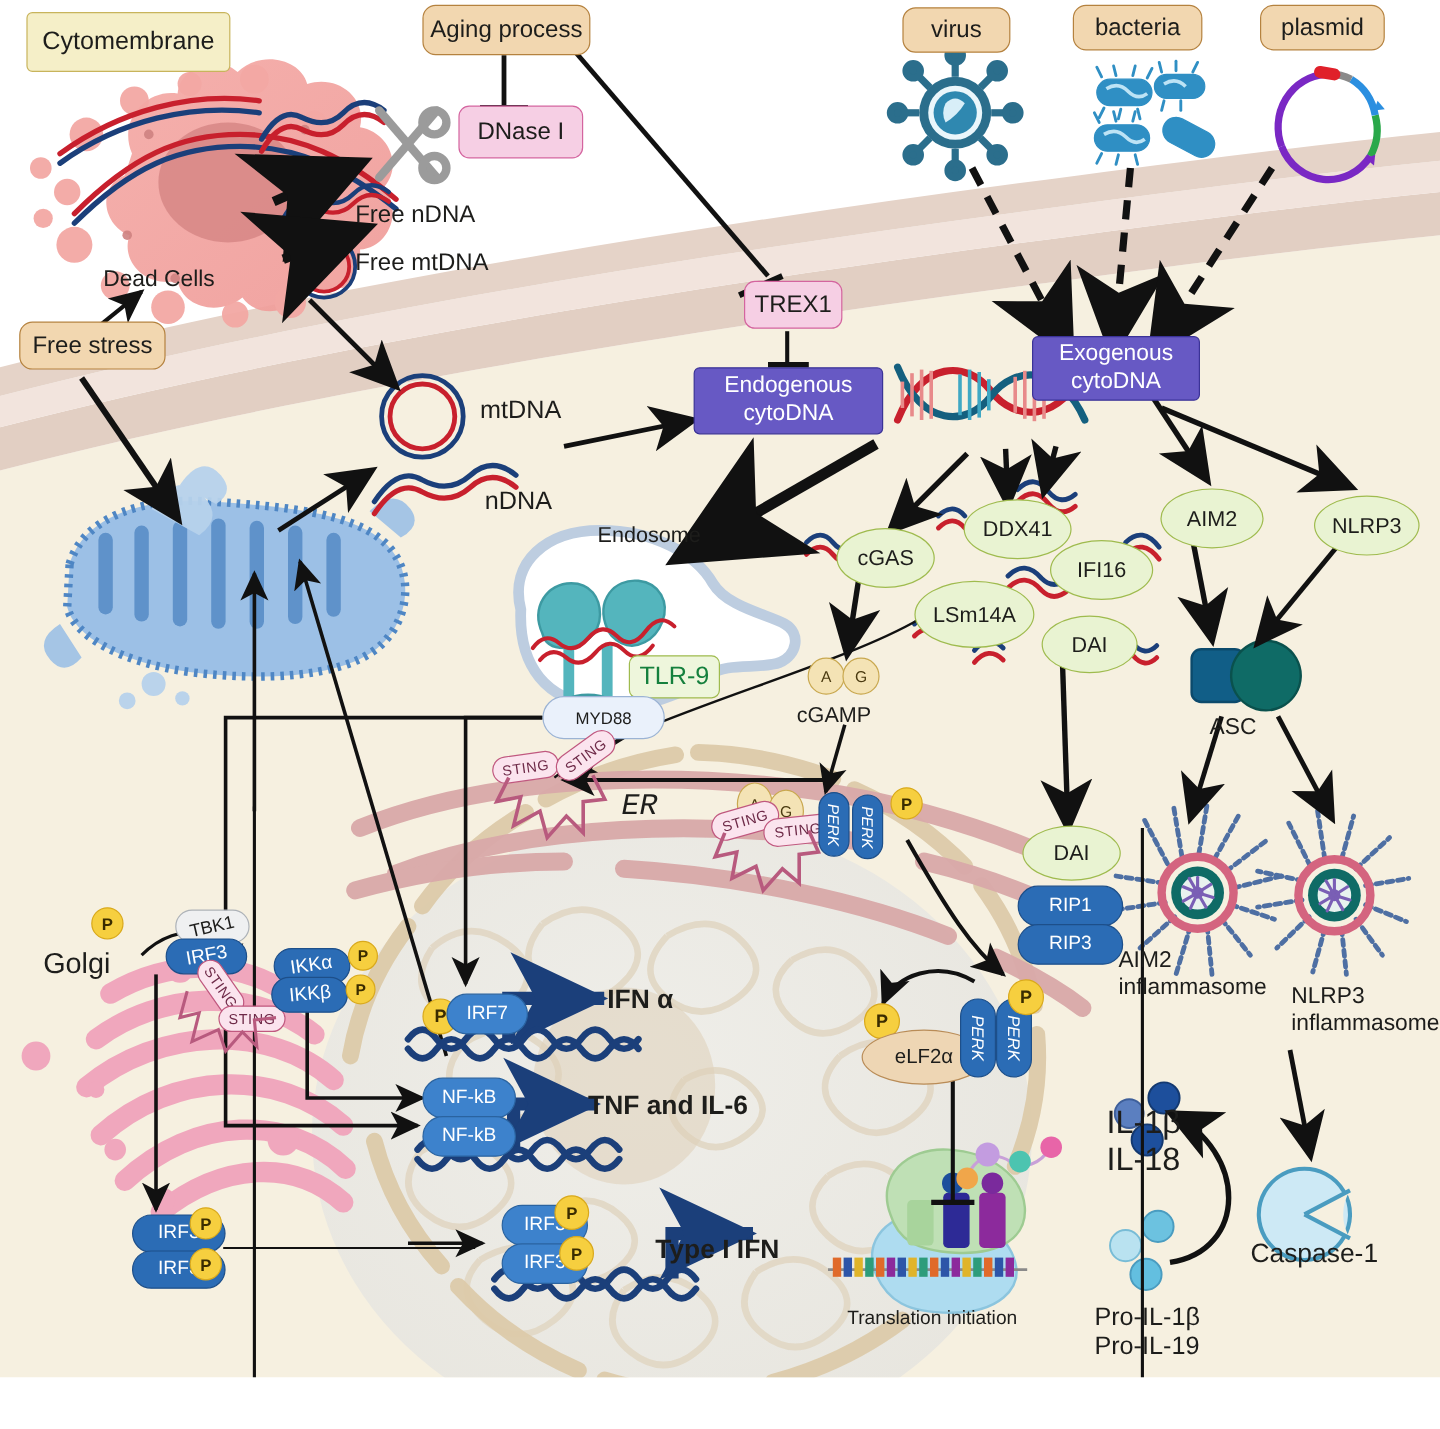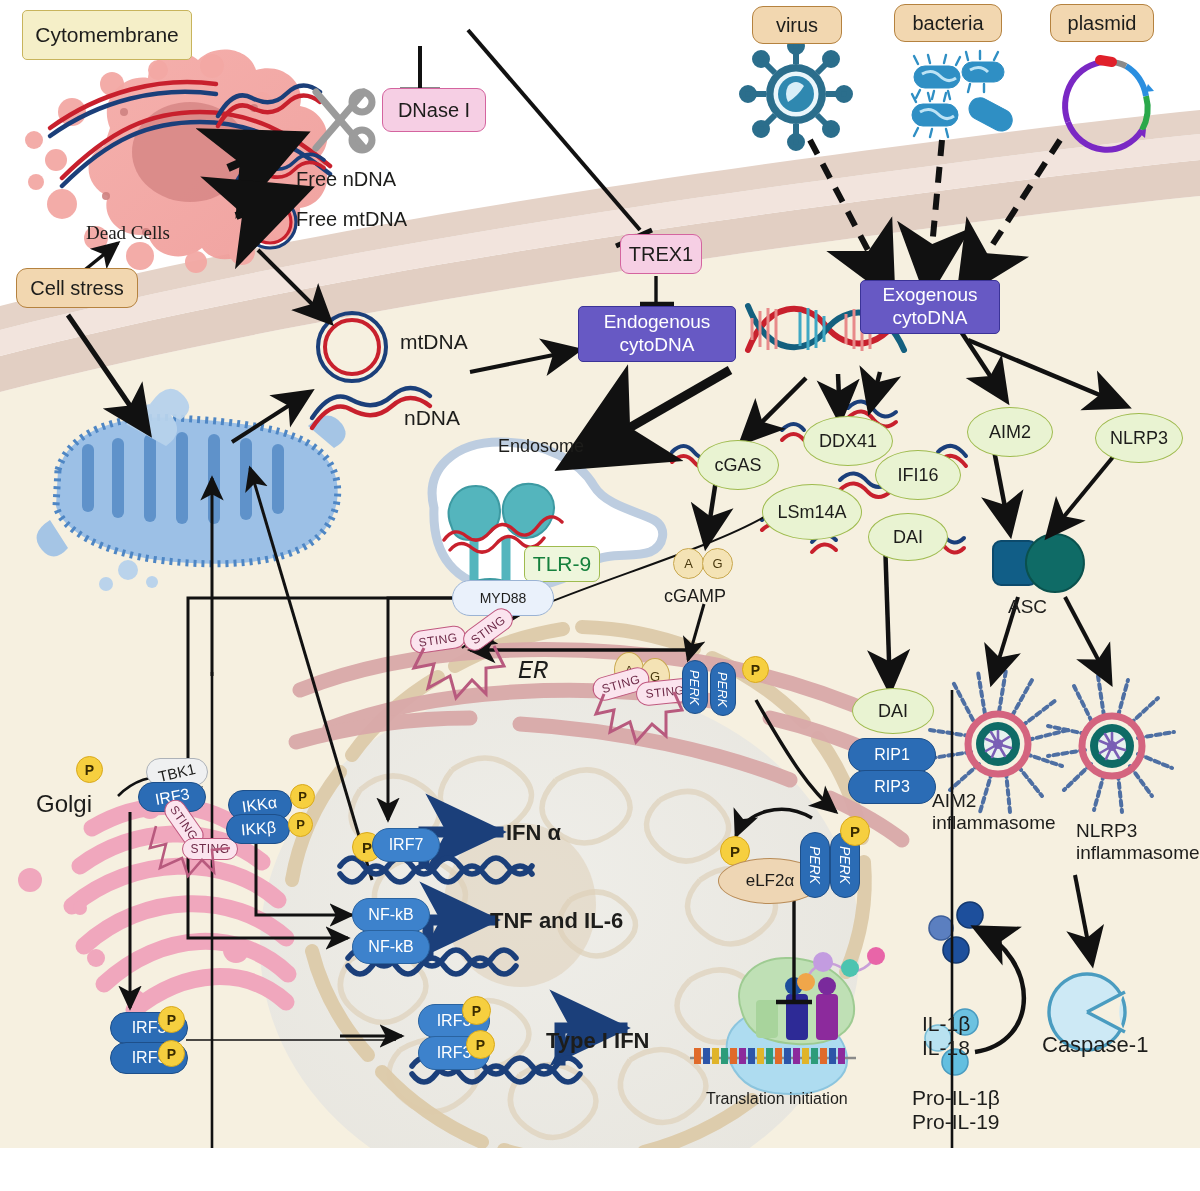--- a/index.html
+++ b/index.html
@@ -623,57 +623,58 @@
     <path d="M340,866 q12,-16 24,0 q12,16 24,0 q12,-16 24,0 q12,16 24,0 q12,-16 24,0 q12,16 24,0 q12,-16 24,0 q12,16 24,0"></path>
     <path d="M340,874 q12,16 24,0 q12,-16 24,0 q12,16 24,0 q12,-16 24,0 q12,16 24,0 q12,-16 24,0 q12,16 24,0 q12,-16 24,0"></path>
     <path d="M348,958 q12,-16 24,0 q12,16 24,0 q12,-16 24,0 q12,16 24,0 q12,-16 24,0 q12,16 24,0 q12,-16 24,0"></path>
     <path d="M348,966 q12,16 24,0 q12,-16 24,0 q12,16 24,0 q12,-16 24,0 q12,16 24,0 q12,-16 24,0 q12,16 24,0"></path>
     <path d="M412,1066 q12,-16 24,0 q12,16 24,0 q12,-16 24,0 q12,16 24,0 q12,-16 24,0 q12,16 24,0 q12,-16 24,0"></path>
     <path d="M412,1074 q12,16 24,0 q12,-16 24,0 q12,16 24,0 q12,-16 24,0 q12,16 24,0 q12,-16 24,0 q12,16 24,0"></path>
   </g>
 </svg>
 
 <div class="creambox" style="left:22px;top:10px;width:170px;height:50px;">Cytomembrane</div>
-<div class="tag" style="left:16px;top:268px;width:122px;height:40px;">Cell stress</div>
+<div class="tag" style="left:352px;top:4px;width:140px;height:42px;">Aging process</div>
+<div class="tag" style="left:16px;top:268px;width:122px;height:40px;">Free stress</div>
 <div class="tag" style="left:752px;top:6px;width:90px;height:38px;">virus</div>
 <div class="tag" style="left:894px;top:4px;width:108px;height:38px;">bacteria</div>
 <div class="tag" style="left:1050px;top:4px;width:104px;height:38px;">plasmid</div>
 
 <div class="pinkbox" style="left:382px;top:88px;width:104px;height:44px;">DNase I</div>
 <div class="pinkbox" style="left:620px;top:234px;width:82px;height:40px;">TREX1</div>
 
 <div class="purplebox" style="left:578px;top:306px;width:158px;height:56px;white-space:pre-line;">Endogenous
 cytoDNA</div>
 <div class="purplebox" style="left:860px;top:280px;width:140px;height:54px;white-space:pre-line;">Exogenous
 cytoDNA</div>
 
 
 <div class="greenbox" style="left:524px;top:546px;width:76px;height:36px;">TLR-9</div>
 
 <span class="lbl" style="left:296px;top:168px;font-size:20px;">Free nDNA</span>
 <span class="lbl" style="left:296px;top:208px;font-size:20px;">Free mtDNA</span>
-<span class="lbl" style="left:86px;top:222px;font-size:19px;font-family:Liberation Serif, serif;">Dead Cells</span>
+<span class="lbl" style="left:86px;top:222px;font-size:19px;">Dead Cells</span>
 <span class="lbl" style="left:400px;top:330px;font-size:21px;">mtDNA</span>
 <span class="lbl" style="left:404px;top:406px;font-size:21px;">nDNA</span>
 <span class="lbl" style="left:498px;top:436px;font-size:18px;">Endosome</span>
 <span class="lbl" style="left:518px;top:658px;font-size:25px;font-style:italic;font-family:Liberation Mono, monospace;">ER</span>
 <span class="lbl" style="left:36px;top:790px;font-size:24px;">Golgi</span>
 <span class="lbl" style="left:664px;top:586px;font-size:18px;">cGAMP</span>
 <span class="lbl" style="left:1008px;top:596px;font-size:19px;">ASC</span>
 
 <span class="lbl" style="left:506px;top:820px;font-size:22px;font-weight:bold;">IFN α</span>
 <span class="lbl" style="left:490px;top:908px;font-size:22px;font-weight:bold;">TNF and IL-6</span>
 <span class="lbl" style="left:546px;top:1016px;font-size:22px;font-weight:bold;margin-top:12px;">Type I IFN</span>
 <span class="lbl" style="left:706px;top:1090px;font-size:16px;">Translation initiation</span>
 <span class="lbl" style="left:932px;top:790px;font-size:19px;white-space:pre-line;">AIM2
 inflammasome</span>
 <span class="lbl" style="left:1076px;top:820px;font-size:19px;white-space:pre-line;">NLRP3
 inflammasome</span>
 <span class="lbl" style="left:1042px;top:1032px;font-size:22px;">Caspase-1</span>
-<span class="lbl" style="left:922px;top:1012px;font-size:21px;white-space:pre-line;">IL-1β
+<span class="lbl" style="left:922px;top:920px;font-size:27px;white-space:pre-line;">IL-1β
 IL-18</span>
 <span class="lbl" style="left:912px;top:1086px;font-size:21px;white-space:pre-line;">Pro-IL-1β
 Pro-IL-19</span>
 
 <div id="sensor-host">
       <div class="sensor" style="left: 697px; top: 440px; width: 82px; height: 50px;">cGAS</div>
       <div class="sensor" style="left: 803px; top: 416px; width: 90px; height: 50px;">DDX41</div>
       <div class="sensor" style="left: 762px; top: 484px; width: 100px; height: 56px;">LSm14A</div>
       <div class="sensor" style="left: 875px; top: 450px; width: 86px; height: 50px;">IFI16</div>
       <div class="sensor" style="left: 868px; top: 513px; width: 80px; height: 48px;">DAI</div>

